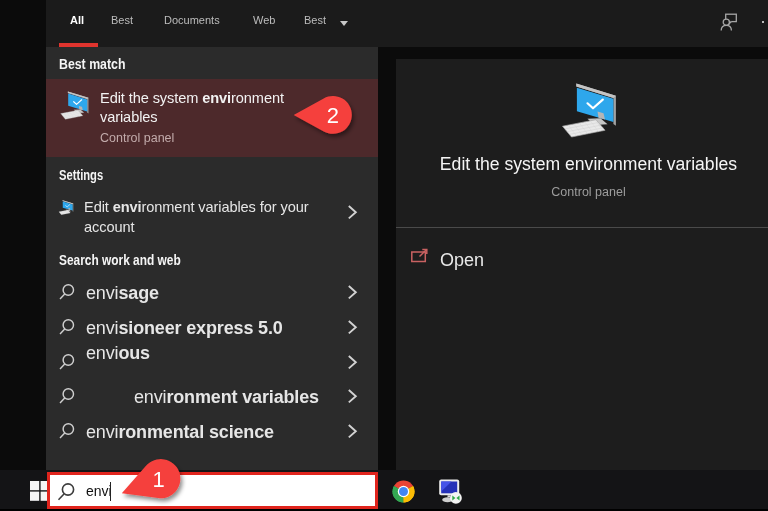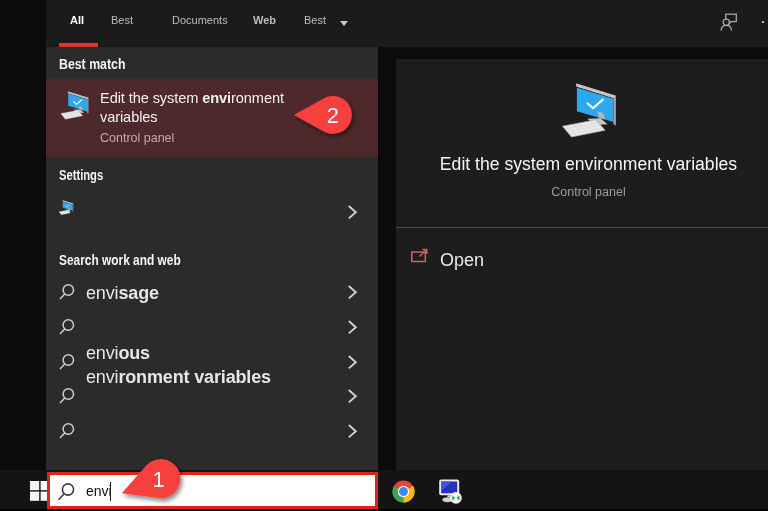--- a/index.html
+++ b/index.html
@@ -20,47 +20,50 @@
 <body>
 <div id="stage">
   <div class="abs" id="topbar"></div>
   <div class="abs" id="leftpanel"></div>
   <div class="abs" id="rightpanel"></div>
   <div class="abs" id="taskbar"></div>
   <div class="abs" id="bottomedge"></div>
 
   <div class="tab" style="left:70px; color:#fff; font-weight:bold;">All</div>
   <div class="tab" style="left:111px;">Best</div>
-  <div class="tab" style="left:164px;margin-left:8px;">Documents</div>
-  <div class="tab" style="left:253px;font-weight:bold;">Web</div>
+  <div class="tab" style="left:164px;">Documents</div>
+  <div class="tab" style="left:253px;">Web</div>
   <div class="tab" style="left:304px;">Best</div>
   <div class="abs" style="left:339.5px; top:20.5px; width:0; height:0; border-left:4.8px solid transparent; border-right:4.8px solid transparent; border-top:5.8px solid #c8c8c8;"></div>
   <div class="abs" style="left:59px; top:43px; width:39px; height:4px; background:#e0342e;"></div>
 
   <svg class="abs" style="left:719px; top:12px;" width="22" height="22" viewBox="0 0 22 22">
     <rect x="6.7" y="2.2" width="10.6" height="7.4" fill="none" stroke="#a6a6a6" stroke-width="1.3"></rect>
     <polygon points="8.5,9.6 12.6,9.6 9.3,12.8" fill="#1b1b1b"></polygon>
     <path d="M 12.3 9.6 L 9.6 12.3" stroke="#a6a6a6" stroke-width="1.3" fill="none"></path>
     <circle cx="7.3" cy="10.2" r="3.1" fill="#1b1b1b" stroke="#a6a6a6" stroke-width="1.3"></circle>
     <path d="M 2.2 18.6 Q 2.2 13.4 7.3 13.4 Q 12.4 13.4 12.4 18.6" fill="none" stroke="#a6a6a6" stroke-width="1.3"></path>
   </svg>
   <div class="abs" style="left:762px; top:21px; width:2px; height:2px; background:#bbb;"></div>
 
   <div class="hdr" style="left:59px; top:57px; transform:scaleX(0.88); transform-origin:0 0;">Best match</div>
   <div class="abs" style="left:46px; top:79px; width:332px; height:78px; background:#4d292b;"></div>
 
   <div class="abs" style="left:100px; top:89px; width:230px; font-size:14.6px; letter-spacing:-0.1px; line-height:19px; color:#f2f2f2;">Edit the system <b>envi</b>ronment variables</div>
   <div class="abs" style="left:100px; top:131px; font-size:12.5px; color:#c2abab;">Control panel</div>
 
   <div class="hdr" style="left:59px; top:168px; transform:scaleX(0.80); transform-origin:0 0;">Settings</div>
+  <div class="abs" style="left:84px; top:198px; width:240px; font-size:14.6px; letter-spacing:-0.1px; line-height:19.5px; color:#e6e6e6;">Edit <b>envi</b>ronment variables for your account</div>
 
   <div class="hdr" style="left:59px; top:253px;">Search work and web</div>
   <div class="sugg" style="top:283px;">envi<b>sage</b></div>
+  <div class="sugg" style="top:318px;">envi<b>sioneer express 5.0</b></div>
   <div class="sugg" style="top:343px;">envi<b>ous</b></div>
-  <div class="sugg" style="top:367px;">envi<b>ronment variables</b></div>
+  <div class="sugg" style="top:387px;margin-left:48px;">envi<b>ronment variables</b></div>
+  <div class="sugg" style="top:422px;">envi<b>ronmental science</b></div>
 
   <svg class="abs" style="left:0;top:0;" width="768" height="511" viewBox="0 0 768 511" pointer-events="none">
     <defs>
       <g id="mag">
         <circle cx="3.7" cy="-3.0" r="5.2" fill="none" stroke="#cfcfcf" stroke-width="1.45"></circle>
         <line x1="0.1" y1="1.0" x2="-4.6" y2="5.9" stroke="#cfcfcf" stroke-width="1.45"></line>
       </g>
       <g id="chev">
         <path d="M 0 0 L 7 6.2 L 0 12.4" fill="none" stroke="#d2d2d2" stroke-width="1.9"></path>
       </g>

